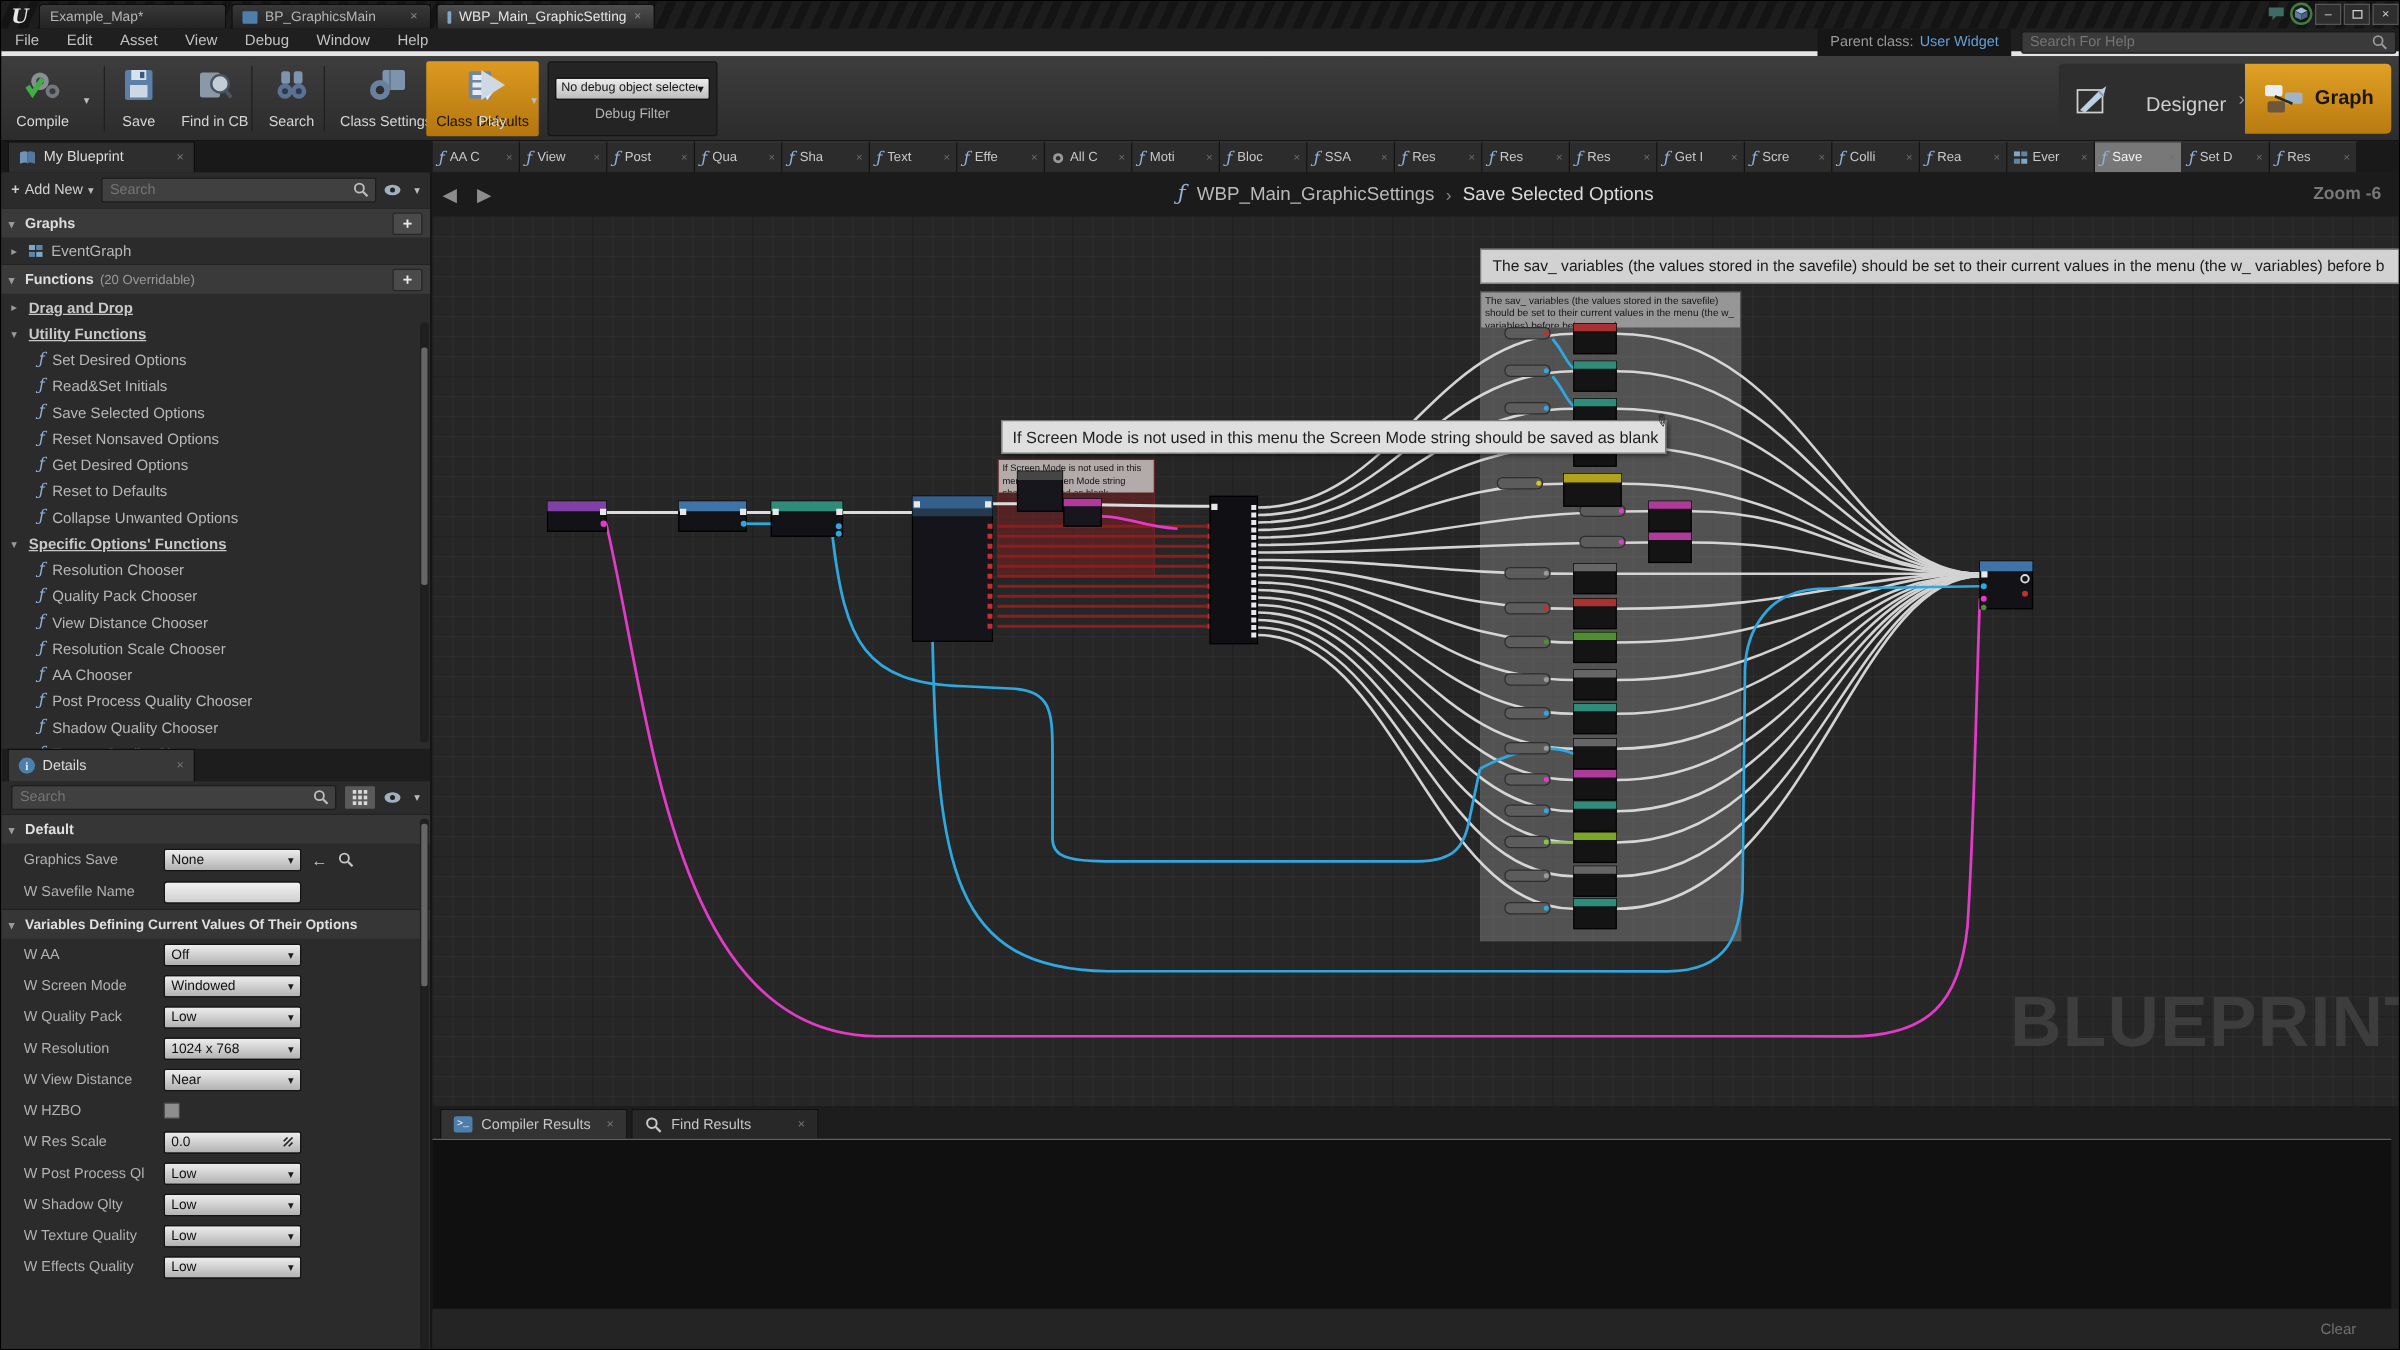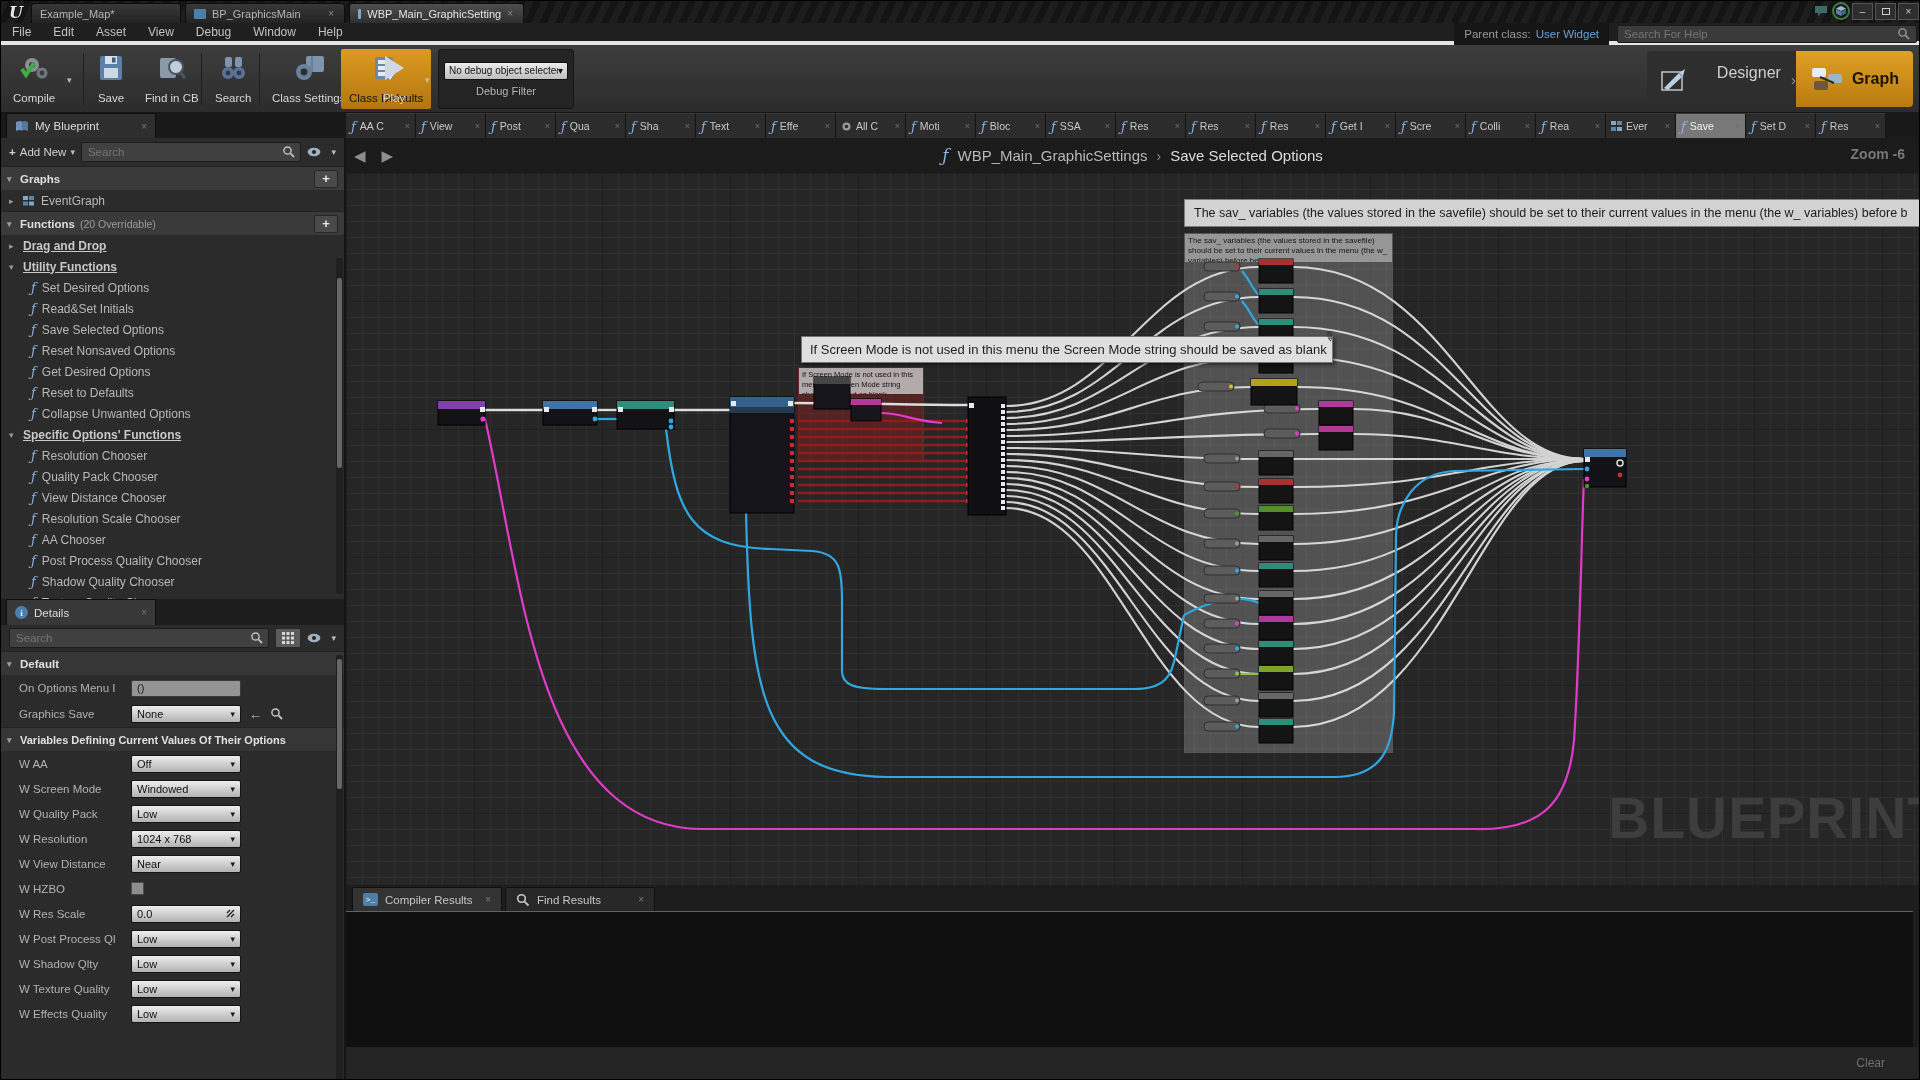--- a/index.html
+++ b/index.html
@@ -30,21 +30,21 @@
   .tbtn{position:absolute;top:4px;height:60px;display:flex;flex-direction:column;align-items:center;justify-content:space-between;padding:4px 8px 5px;color:#d6d6d6;font-size:11.5px;}
   .tbtn svg{display:block;}
   .tbtn.orange{background:linear-gradient(#dd9a21,#b3760f);color:#181306;border-radius:2px;}
   .tsep{position:absolute;top:8px;width:1px;height:52px;background:#1f1f1f;}
   .caret{color:#bdbdbd;font-size:9px;}
   #debuggroup{position:absolute;left:437px;top:4px;width:136px;height:60px;background:#242424;border:1px solid #161616;border-radius:3px;display:flex;flex-direction:column;align-items:center;justify-content:center;gap:5px;}
   #debugdrop{width:124px;height:18px;background:linear-gradient(#ececec,#bdbdbd);border:1px solid #111;border-radius:2px;display:flex;align-items:center;font-size:10px;color:#141414;padding:0 4px;}
   #debugdrop i{font-style:normal;overflow:hidden;white-space:nowrap;flex:1;}
   #debugfilterlbl{font-size:11px;color:#b5b5b5;}
   #modegroup{position:absolute;right:8px;top:6px;height:56px;background:#2e2e2e;border-radius:4px;display:flex;align-items:center;padding:0 0 0 12px;}
-  #designerbtn{display:flex;align-items:flex-start;gap:24px;color:#cfcfcf;font-size:16px;padding-right:10px;}
+  #designerbtn{display:flex;align-items:flex-end;gap:24px;color:#cfcfcf;font-size:16px;padding-right:10px;}
   #graphbtn{display:flex;align-items:center;gap:8px;background:linear-gradient(#e0a125,#b97a10);color:#1a1405;font-size:16px;font-weight:bold;height:56px;padding:0 14px;border-radius:0 4px 4px 0;}
   .chev{color:#9a9a9a;font-size:15px;}
   
   #tabstrip{left:0;top:112px;width:1920px;height:25px;background:#191919;display:flex;}
   #bptab{width:150px;height:25px;margin-left:5px;background:#2e2e2e;display:flex;align-items:center;gap:6px;padding:0 8px;font-size:11.5px;color:#dcdcdc;border:1px solid #0d0d0d;border-bottom:none;}
   #bptab .x{margin-left:auto;color:#777;font-size:10px;}
   #ftabs{position:absolute;left:345px;top:0;right:0;height:25px;display:flex;overflow:hidden;}
   .ftab{width:70px;height:25px;background:#2c2c2c;border-right:1px solid #121212;border-top:1px solid #3a3a3a;display:flex;align-items:center;gap:4px;padding:0 5px;flex:none;}
   .ftab.active{background:#787878;}
   .ftab .fl{font-size:10.5px;color:#c9c9c9;overflow:hidden;white-space:nowrap;flex:1;}
@@ -561,36 +561,34 @@
             <ellipse cx="7" cy="6" rx="6.4" ry="4.2" fill="#9fb0c0"></ellipse>
             <circle cx="7" cy="6" r="2" fill="#222"></circle>
           </svg>
         <span class="caret">▾</span>
       </div>
       <div class="dhead">
           <span class="tri">▾</span>
           <span>Default</span>
         </div>
       <div class="drow">
-        <span class="dlabel">On Options Menu I</span>
-        <span class="txtdark">
-            <span>()</span>
-          </span>
-      </div>
-      <div class="drow">
         <span class="dlabel">Graphics Save</span>
         <span class="dd">
             <i>None</i>
             <span class="dc">▾</span>
           </span>
         <span class="miniic">←</span>
         <svg class="miniic" width="14" height="14">
             <circle cx="5.5" cy="5.5" r="3.6" fill="none" stroke="#c5c5c5" stroke-width="1.5"></circle>
             <line x1="8.4" y1="8.4" x2="12" y2="12" stroke="#c5c5c5" stroke-width="1.8"></line>
           </svg>
+      </div>
+      <div class="drow">
+        <span class="dlabel">W Savefile Name</span>
+        <span class="txtlight"></span>
       </div>
       <div class="dhead">
           <span class="tri">▾</span>
           <span style="font-size:11px">Variables Defining Current Values Of Their Options</span>
         </div>
       <div class="drow drow25">
           <span class="dlabel">W AA</span>
           <span class="dd">
             <i>Off</i>
             <span class="dc">▾</span>

